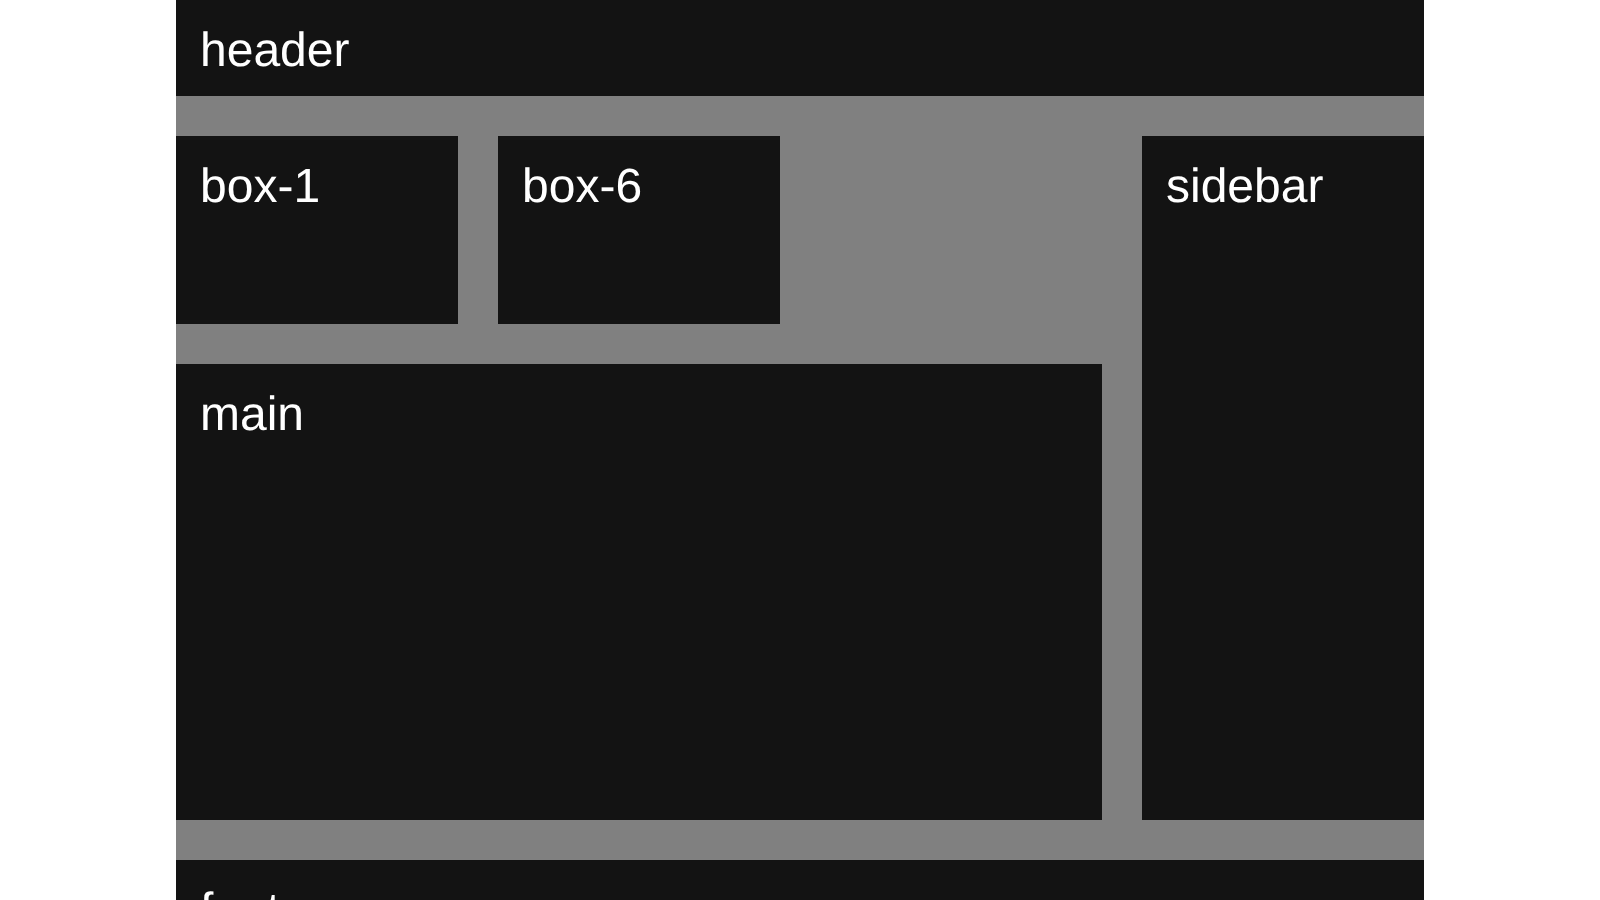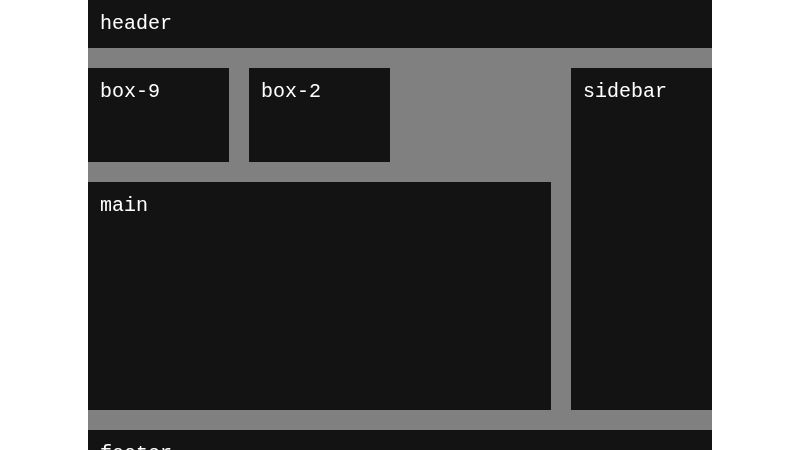--- a/index.html
+++ b/index.html
@@ -22,51 +22,50 @@
     position:absolute;left:88px;top:0;width:624px;
     display:grid;
     grid-template-columns:repeat(4,1fr);
     grid-template-rows:48px 94px 228px 48px;
     gap:20px;
     background:var(--container-bg);
   }
   .cell{
     background:var(--item-bg);
     color:var(--text-color);
-    font-size:20px;
+    font-size:24px;
     line-height:1.15;
     padding:12px 12px;
     box-sizing:border-box;
     overflow:hidden;
-    font-family:Liberation Mono, monospace;
   }
   .area-header{grid-column:1/5;grid-row:1;}
   .area-box1{grid-column:1;grid-row:2;}
   .area-box2{grid-column:2;grid-row:2;}
   .area-box3{grid-column:3;grid-row:2;}
   .area-sidebar{grid-column:4;grid-row:2/4;}
   .area-main{grid-column:1/4;grid-row:3;}
   .area-footer{grid-column:1/5;grid-row:4;}
 </style>
 </head>
 <body>
 
 <div class="stage">
   <div class="grid-wrapper">
 
     <div class="cell area-header">
       <span>header</span>
     </div>
 
     <div class="cell area-box1">
-      <span>box-9</span>
+      <span>box-1</span>
     </div>
 
     <div class="cell area-box2">
-      <span>box-2</span>
+      <span>box-6</span>
     </div>
 
 
     <div class="cell area-main">
       <span>main</span>
     </div>
 
     <div class="cell area-sidebar">
       <span>sidebar</span>
     </div>

